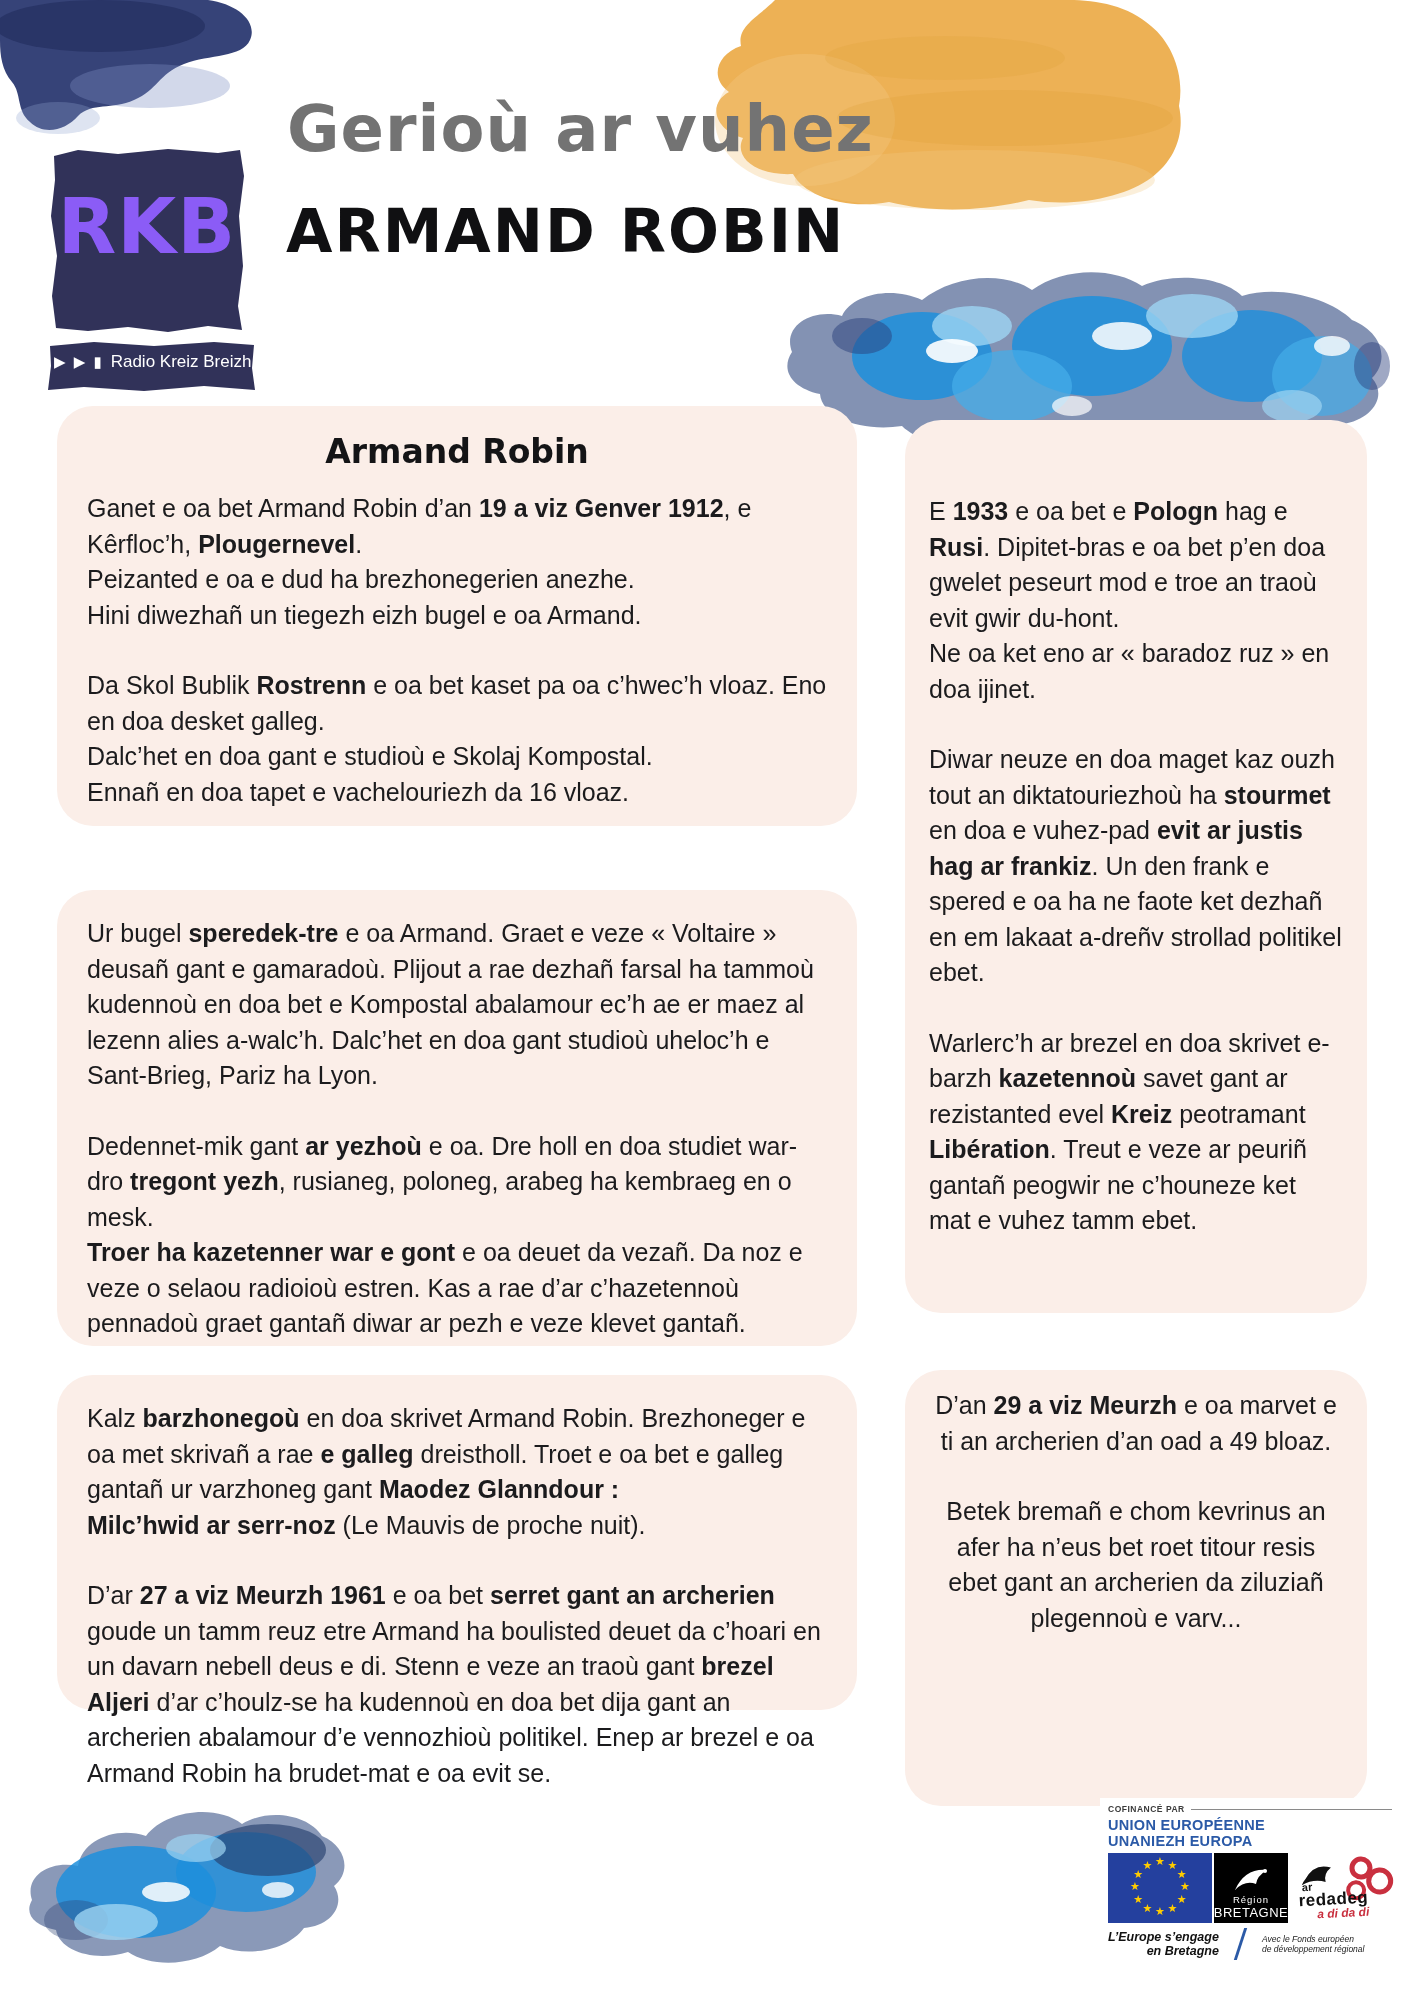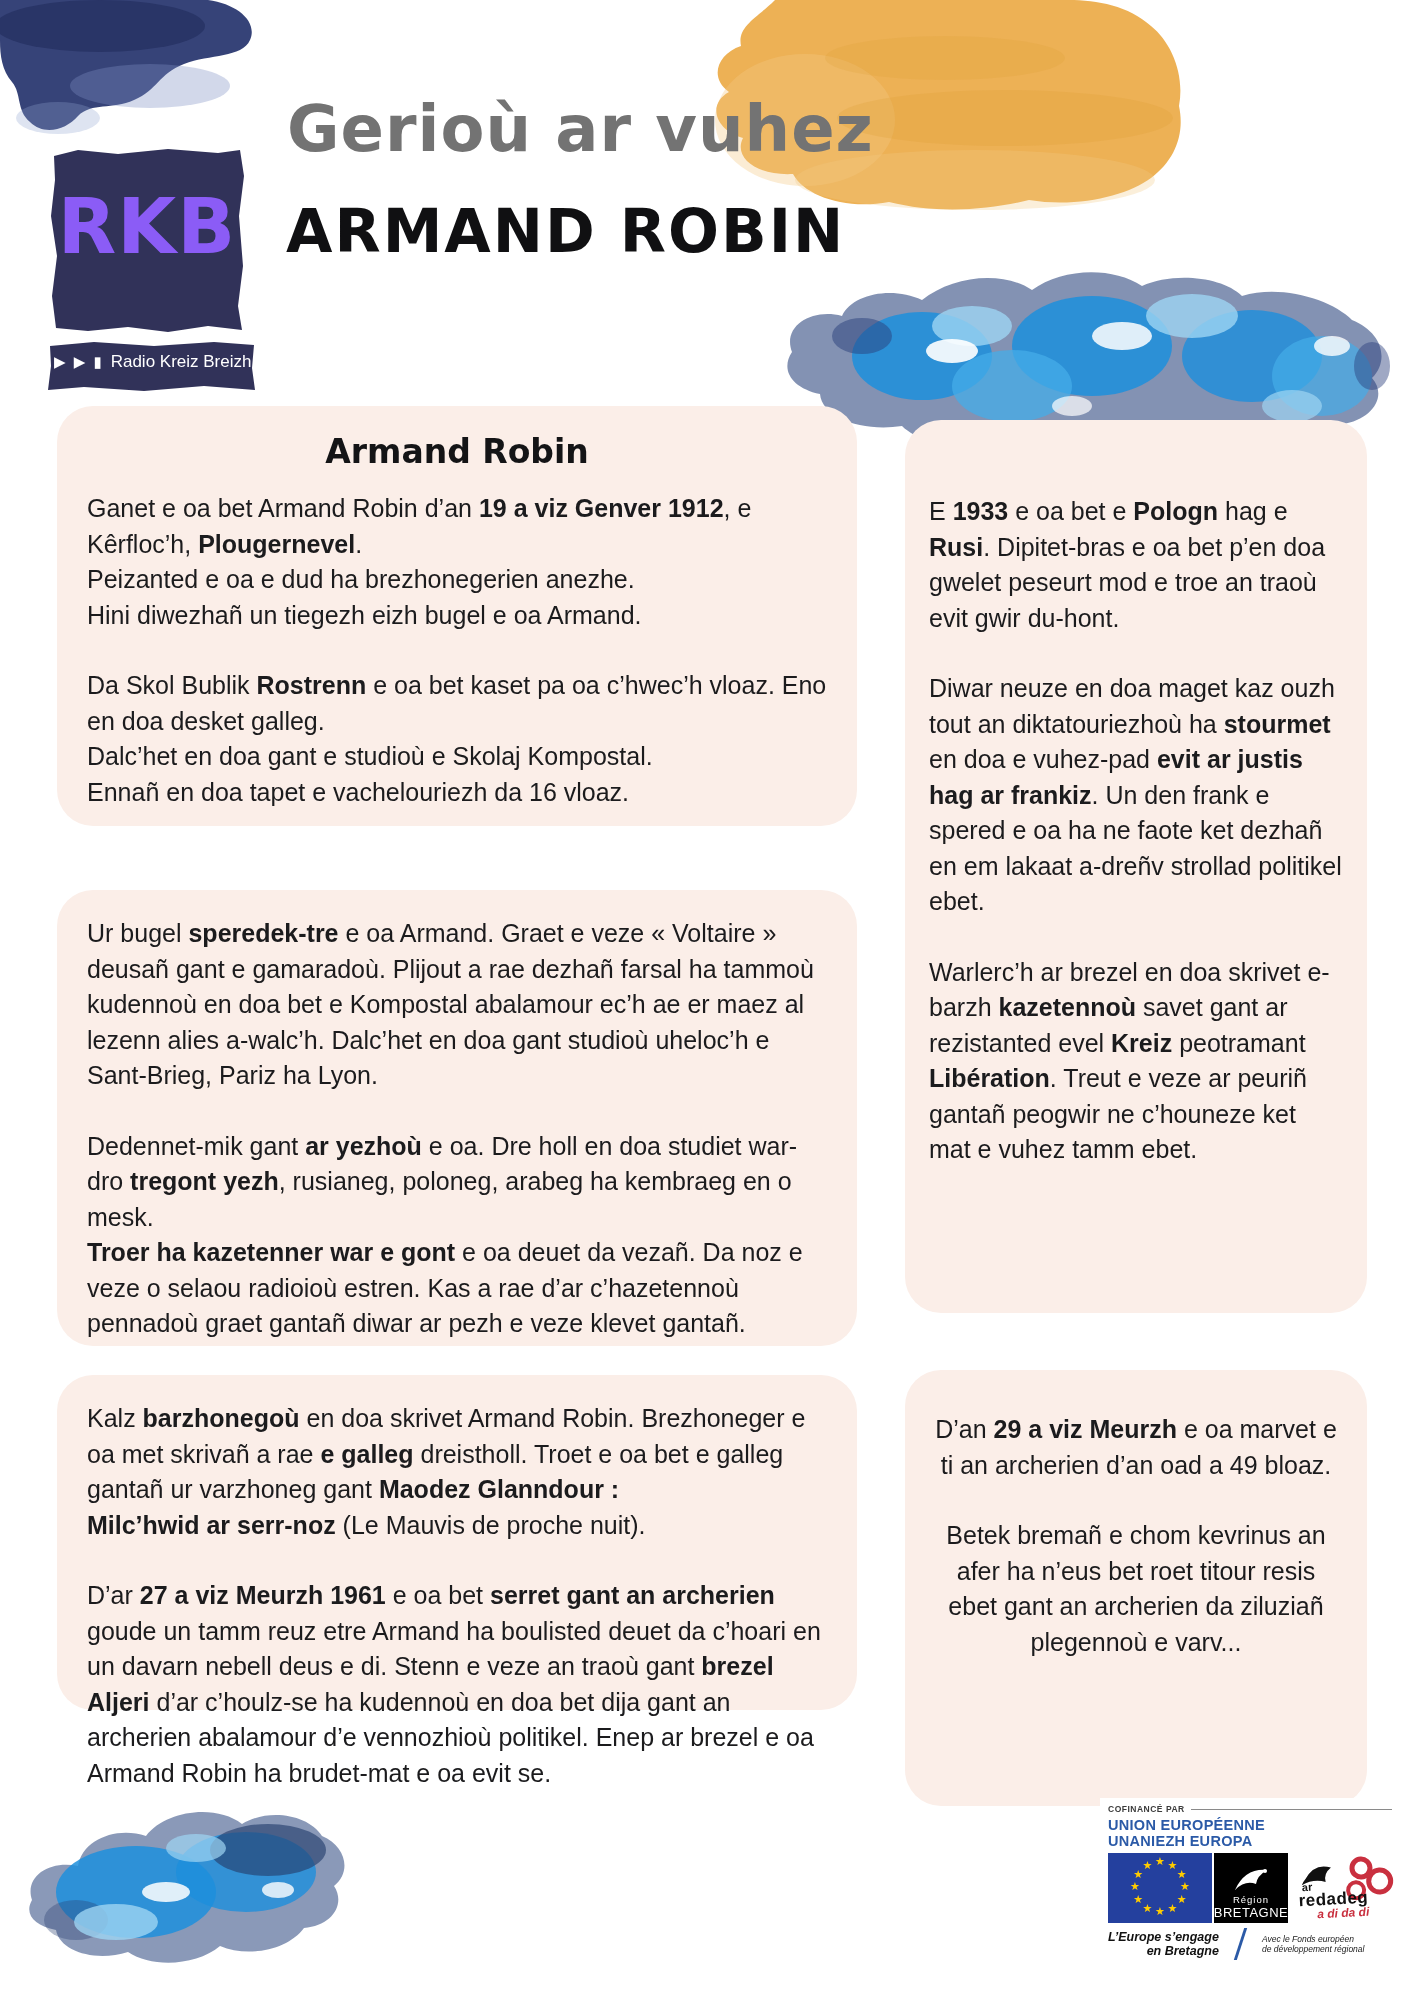--- a/index.html
+++ b/index.html
@@ -20,21 +20,21 @@
     color:#ffffff;font-size:17px;}
   .rkb-play{font-size:15px;letter-spacing:2px;color:#fff;}
   
   .box{position:absolute;background:#fbeee8;border-radius:36px;box-sizing:border-box;}
   .box-l{left:57px;width:800px;padding:26px 30px;}
   .box-r{left:905px;width:462px;padding:26px 24px;}
   #lbox1{top:406px;height:420px;}
   #lbox2{top:890px;height:456px;}
   #lbox3{top:1375px;height:335px;}
   #rbox1{top:420px;height:893px;padding-top:74px;}
-  #rbox2{top:1370px;height:436px;padding-top:42px;text-align:center;}
+  #rbox2{top:1370px;height:436px;padding-top:18px;text-align:center;}
   .box h2{margin:0 0 20px 0;text-align:center;font-family:"DejaVu Sans",sans-serif;
     font-weight:700;font-size:33px;color:#141416;}
   .para{margin:0 0 35px 0;font-size:25px;line-height:1.42;}
   .para:last-child{margin-bottom:0;}
   
   .logos{position:absolute;left:1100px;top:1798px;width:300px;height:164px;background:#ffffff;
     box-sizing:border-box;padding:6px 8px 0 8px;}
   .cofi-row{display:flex;align-items:center;gap:6px;}
   .cofi-label{font-size:8.5px;font-weight:700;color:#3b3b3b;letter-spacing:.5px;white-space:nowrap;}
   .cofi-line{flex:1;height:1px;background:#8a8a8a;}
@@ -150,21 +150,21 @@
 
   <div id="lbox3" class="box box-l">
     <div>
         <p class="para"><span>Kalz </span><span style="font-weight: 700;">barzhonegoù</span><span> en doa skrivet Armand Robin. Brezhoneger e oa met skrivañ a rae </span><span style="font-weight: 700;">e galleg</span><span> dreistholl. Troet e oa bet e galleg gantañ ur varzhoneg gant </span><span style="font-weight: 700;">Maodez Glanndour :</span><br><span style="font-weight: 700;">Milc’hwid ar serr-noz</span><span> (Le Mauvis de proche nuit).</span></p>
         <p class="para"><span>D’ar </span><span style="font-weight: 700;">27 a viz Meurzh 1961</span><span> e oa bet </span><span style="font-weight: 700;">serret gant an archerien</span><span> goude un tamm reuz etre Armand ha boulisted deuet da c’hoari en un davarn nebell deus e di. Stenn e veze an traoù gant </span><span style="font-weight: 700;">brezel Aljeri</span><span> d’ar c’houlz-se ha kudennoù en doa bet dija gant an archerien abalamour d’e vennozhioù politikel. Enep ar brezel e oa Armand Robin ha brudet-mat e oa evit se.</span></p>
       </div>
   </div>
 
   <div id="rbox1" class="box box-r">
     <div>
-        <p class="para"><span>E </span><span style="font-weight: 700;">1933</span><span> e oa bet e </span><span style="font-weight: 700;">Pologn</span><span> hag e </span><span style="font-weight: 700;">Rusi</span><span>. Dipitet-bras e oa bet p’en doa gwelet peseurt mod e troe an traoù evit gwir du-hont.</span><br></p>
+        <p class="para"><span>E </span><span style="font-weight: 700;">1933</span><span> e oa bet e </span><span style="font-weight: 700;">Pologn</span><span> hag e </span><span style="font-weight: 700;">Rusi</span><span>. Dipitet-bras e oa bet p’en doa gwelet peseurt mod e troe an traoù evit gwir du-hont.</span><br><span>Ne oa ket eno ar « baradoz ruz » en doa ijinet.</span></p>
         <p class="para"><span>Diwar neuze en doa maget kaz ouzh tout an diktatouriezhoù ha </span><span style="font-weight: 700;">stourmet</span><span> en doa e vuhez-pad </span><span style="font-weight: 700;">evit ar justis hag ar frankiz</span><span>. Un den frank e spered e oa ha ne faote ket dezhañ en em lakaat a-dreñv strollad politikel ebet.</span></p>
         <p class="para"><span>Warlerc’h ar brezel en doa skrivet e-barzh </span><span style="font-weight: 700;">kazetennoù</span><span> savet gant ar rezistanted evel </span><span style="font-weight: 700;">Kreiz</span><span> peotramant </span><span style="font-weight: 700;">Libération</span><span>. Treut e veze ar peuriñ gantañ peogwir ne c’houneze ket mat e vuhez tamm ebet.</span></p>
       </div>
   </div>
 
   <div id="rbox2" class="box box-r">
     <div>
         <p class="para"><span>D’an </span><span style="font-weight: 700;">29 a viz Meurzh</span><span> e oa marvet e ti an archerien d’an oad a 49 bloaz.</span></p>
         <p class="para"><span>Betek bremañ e chom kevrinus an afer ha n’eus bet roet titour resis ebet gant an archerien da ziluziañ plegennoù e varv...</span></p>
       </div>

